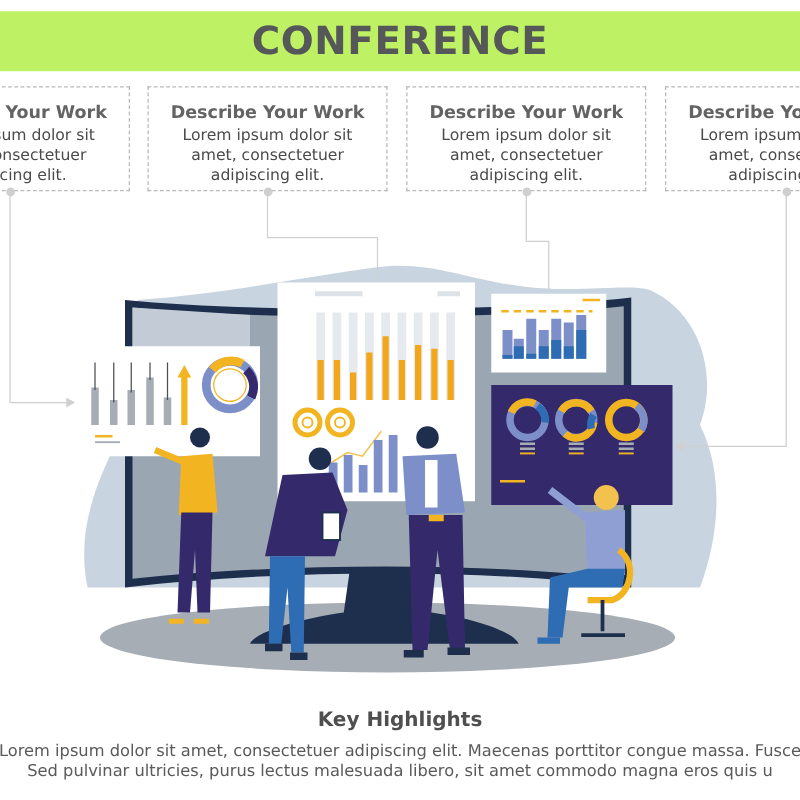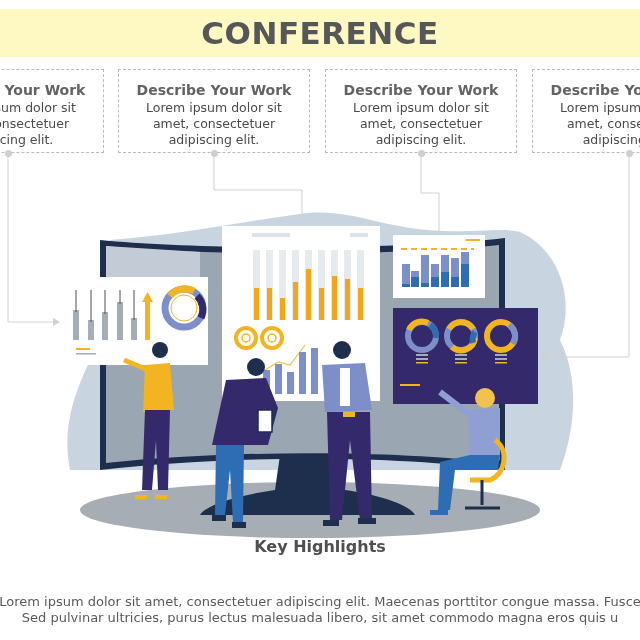--- a/index.html
+++ b/index.html
@@ -1,24 +1,24 @@
 <!DOCTYPE html>
 <html><head>
 <meta charset="utf-8">
 <style>
   html, body { margin:0; padding:0; }
   body { width:640px; height:640px; background:#ffffff; position:relative; overflow:hidden; font-family:"DejaVu Sans", sans-serif; }
-  .banner { position:absolute; left:0; top:9px; width:640px; height:48px; background:#fef9c3; display:flex; align-items:center; justify-content:center; }
+  .banner { position:absolute; left:0; top:9px; width:640px; height:48px; background:#bef264; display:flex; align-items:center; justify-content:center; }
   .banner h1 { margin:0; font-family:"DejaVu Sans", sans-serif; font-weight:bold; font-size:31px; letter-spacing:0.5px; color:#555759; }
   .card { position:absolute; top:69px; width:192px; height:84px; border:1px dashed #b9b9b9; box-sizing:border-box; text-align:center; }
   .card .t { font-family:"DejaVu Sans", sans-serif; font-weight:bold; font-size:14px; color:#636363; margin-top:12px; white-space:nowrap; }
   .card .d { font-family:"DejaVu Sans", sans-serif; font-size:12.5px; color:#4a4a4a; line-height:16px; margin-top:2px; }
   .dot { position:absolute; width:7px; height:7px; border-radius:50%; background:#cfcfcf; }
   .illus { position:absolute; left:0; top:0; width:640px; height:640px; }
-  .kh-title { position:absolute; top:537px; left:0; width:640px; text-align:center; font-family:"DejaVu Sans", sans-serif; font-weight:bold; font-size:16px; color:#4f4f4f; }
+  .kh-title { position:absolute; top:566px; left:0; width:640px; text-align:center; font-family:"DejaVu Sans", sans-serif; font-weight:bold; font-size:16px; color:#4f4f4f; }
   .kh-body { position:absolute; top:594px; left:-98px; width:836px; text-align:center; font-family:"DejaVu Sans", sans-serif; font-size:13px; line-height:16px; color:#5a5a5a; white-space:nowrap; }
 </style>
 </head>
 <body>
 
 <div class="banner">
   <h1>CONFERENCE</h1>
 </div>
 
 <svg class="illus" viewBox="0 0 640 640" xmlns="http://www.w3.org/2000/svg">

